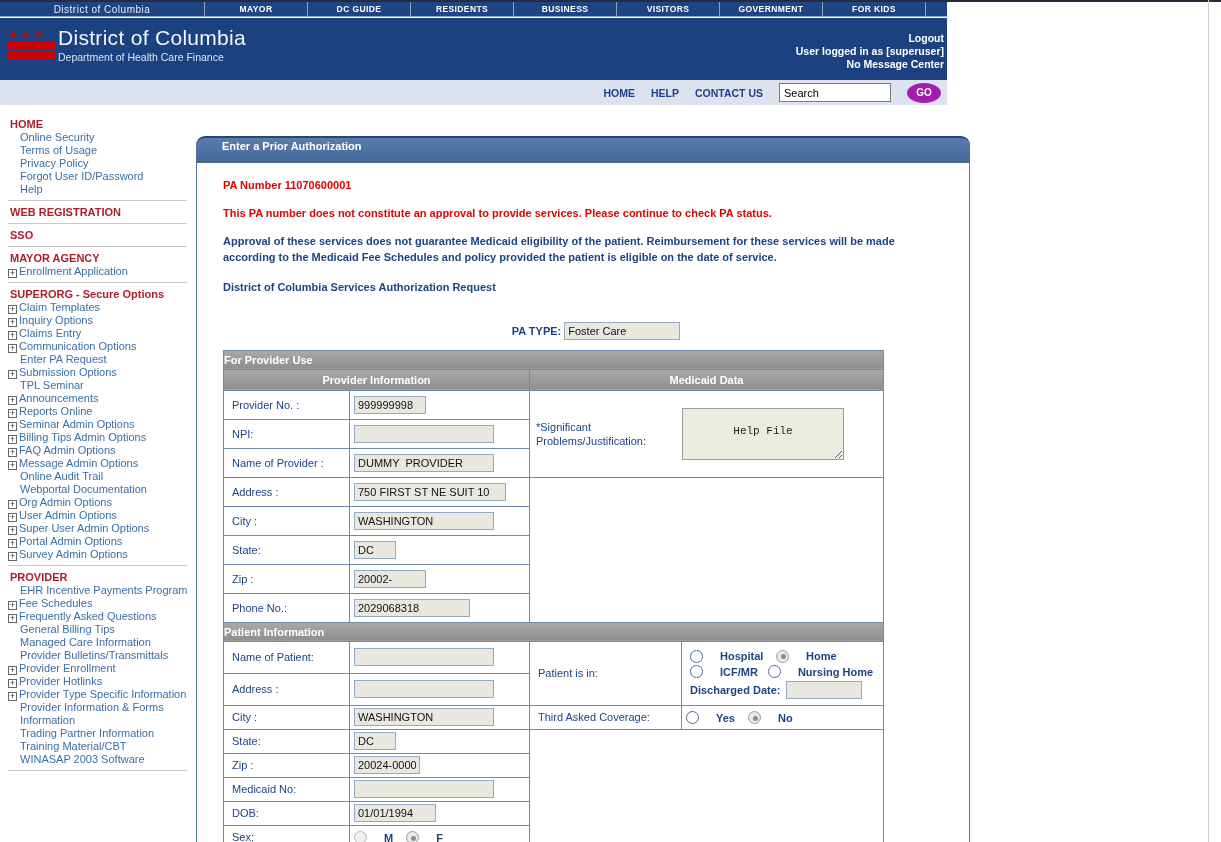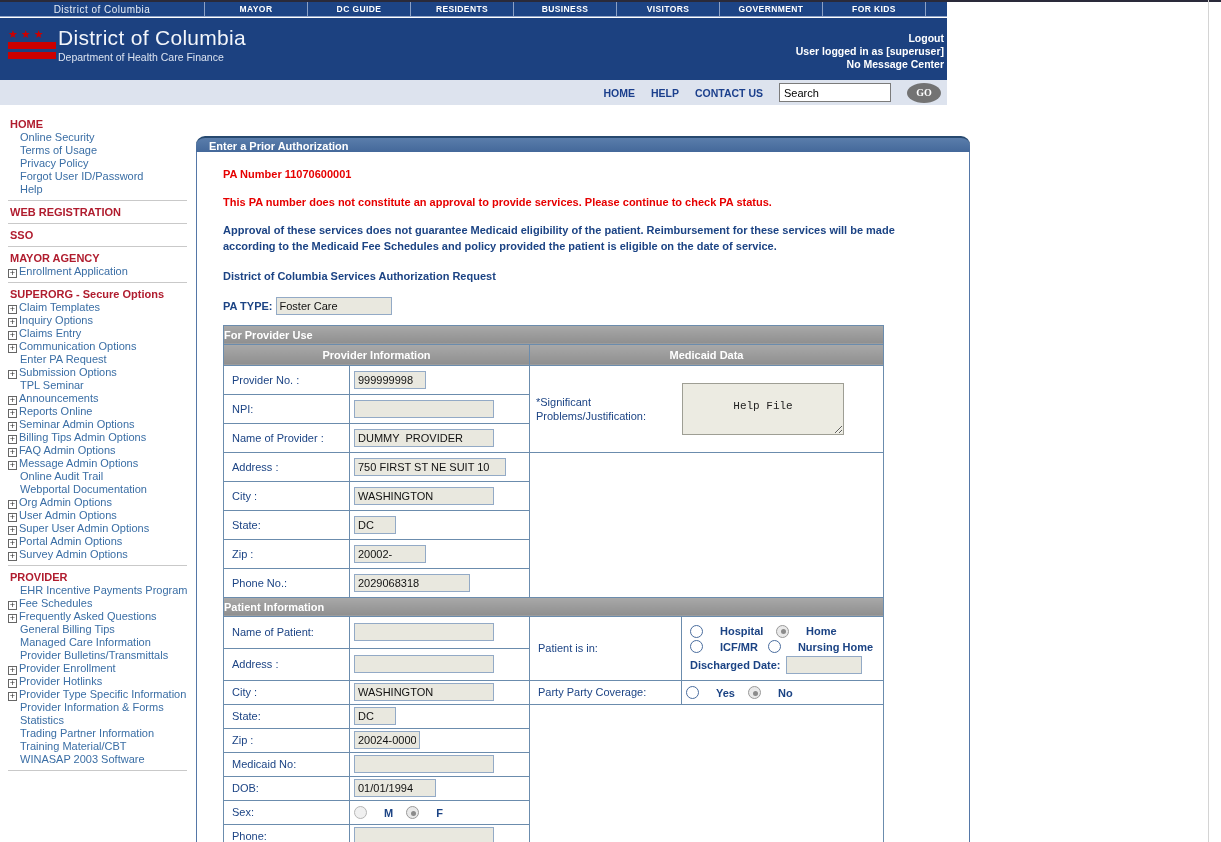--- a/index.html
+++ b/index.html
@@ -32,48 +32,48 @@
   .user-info { position:absolute; right:3px; top:14px; text-align:right; color:#ffffff;
     font-size:10.5px; font-weight:bold; line-height:13px; }
   .user-info a { color:#ffffff; text-decoration:none; cursor:pointer; }
 
   
   .utilbar { position:absolute; left:0; top:80px; width:947px; height:25px; background:#dde3ee;
     display:flex; align-items:center; justify-content:flex-end; gap:16px; padding-right:6px; }
   .utilbar a { color:#1b3f8c; font-weight:bold; font-size:10.5px; text-decoration:none; cursor:pointer; }
   .search-box { width:112px; height:19px; border:1px solid #7b7b7b; background:#fff;
     font-size:11px; padding:0 4px; font-family:"Liberation Sans",sans-serif; }
-  .go-btn { width:34px; height:20px; border:none; border-radius:50%; background:#737373;
-    color:#fff; font-weight:bold; font-size:10px; cursor:pointer;font-family:Liberation Serif, serif; }
+  .go-btn { width:34px; height:20px; border:none; border-radius:50%; background:#a21caf;
+    color:#fff; font-weight:bold; font-size:10px; cursor:pointer; }
 
   
   .sidebar { position:absolute; left:8px; top:113px; width:182px; }
   .sb-header { color:#b01c2e; font-weight:bold; font-size:11px; height:13px; line-height:13px;
     margin-top:5px; padding-left:2px; white-space:nowrap; }
   .sb-link { color:#3a6ea5; font-size:11px; height:13px; line-height:13px; padding-left:12px;
     white-space:nowrap; cursor:pointer; }
   .sb-expand { color:#3a6ea5; font-size:11px; height:13px; line-height:13px; white-space:nowrap; cursor:pointer; }
   .sb-expand .plus { display:inline-block; width:9px; height:9px; border:1px solid #666; background:#fff;
     color:#333; font-size:9px; line-height:7px; text-align:center; vertical-align:-1px; margin-right:2px; }
   .sb-divider { border:none; border-top:1px solid #c9c9c9; margin:4px 0 4px 0; width:179px; }
 
   
   .panel { position:absolute; left:196px; top:136px; width:774px; height:760px; }
-  .panel-title { height:16px; border-radius:9px 9px 0 0; border-top:2px solid #27496f;
+  .panel-title { height:27px; border-radius:9px 9px 0 0; border-top:2px solid #27496f;
     background:linear-gradient(#5a7dab,#44689a); color:#fff; font-weight:bold; font-size:11px;
-    line-height:17px; padding-left:13px; }
+    line-height:17px; padding-left:26px; }
   .panel-body { border:1px solid #5577a7; border-top:none; background:#fff; height:741px;
     padding:14px 0 0 26px; }
   .red-text { color:#e60000; font-weight:bold; }
   .navy-text { color:#1b4384; font-weight:bold; }
   .pa-number { margin-top:2px; }
   .warning { margin-top:16px; }
   .request-title { margin-top:15px; }
   .disclaimer { margin-top:15px; width:724px; line-height:1.45; }
-  .pa-type-row { margin-top:15px; display:flex; align-items:center; }
+  .pa-type-row { margin-top:29px; display:flex; align-items:center;justify-content:center; }
   .pa-type-row .lbl { color:#1b4384; font-weight:bold; margin-right:3px; }
 
   input.fld, textarea.fld { background:#e9e8df; border:1px solid #93aac6;
     font-family:"Liberation Sans",sans-serif; font-size:11px; color:#111; padding:1px 3px; height:18px; }
   input.w70{width:72px} input.w140{width:140px} input.w150{width:152px} input.w40{width:42px}
   input.w115{width:116px} input.w80{width:82px} input.w62{width:66px} input.w75{width:76px}
 
   
   table.pa { border-collapse:collapse; margin:10px 0 0 0; table-layout:fixed; width:660px; }
   table.pa td { border:1px solid #6b8cad; vertical-align:middle; }
@@ -191,21 +191,21 @@
       <div class="sb-link">EHR Incentive Payments Program</div>
       <div class="sb-expand"><span class="plus">+</span>Fee Schedules</div>
       <div class="sb-expand"><span class="plus">+</span>Frequently Asked Questions</div>
       <div class="sb-link">General Billing Tips</div>
       <div class="sb-link">Managed Care Information</div>
       <div class="sb-link">Provider Bulletins/Transmittals</div>
       <div class="sb-expand"><span class="plus">+</span>Provider Enrollment</div>
       <div class="sb-expand"><span class="plus">+</span>Provider Hotlinks</div>
       <div class="sb-expand"><span class="plus">+</span>Provider Type Specific Information</div>
       <div class="sb-link">Provider Information &amp; Forms</div>
-      <div class="sb-link">Statistics</div>
+      <div class="sb-link">Information</div>
       <div class="sb-link">Trading Partner Information</div>
       <div class="sb-link">Training Material/CBT</div>
       <div class="sb-link">WINASAP 2003 Software</div>
       <hr class="sb-divider">
     </div>
 
   <div class="panel">
     <div class="panel-title">Enter a Prior Authorization</div>
     <div class="panel-body">
       <div class="red-text pa-number">PA Number 11070600001</div>
@@ -293,21 +293,21 @@
             </div>
           </td>
         </tr>
         <tr class="qrow" style="height:32px">
           <td class="flabel">Address :</td>
           <td class="fctrl"><input class="fld w140" value="" style=""></td>
         </tr>
         <tr class="qrow">
           <td class="flabel">City :</td>
           <td class="fctrl"><input class="fld w140" value="WASHINGTON" style=""></td>
-          <td class="flabel">Party Party Coverage:</td>
+          <td class="flabel">Third Asked Coverage:</td>
           <td class="fctrl">
             <span class="radio"></span><span class="rlbl">Yes</span>
             <span class="radio sel"></span><span class="rlbl">No</span>
           </td>
         </tr>
         <tr class="qrow">
           <td class="flabel">State:</td>
           <td class="fctrl"><input class="fld w40" value="DC" style=""></td>
           <td colspan="2" rowspan="6"></td>
         </tr>

